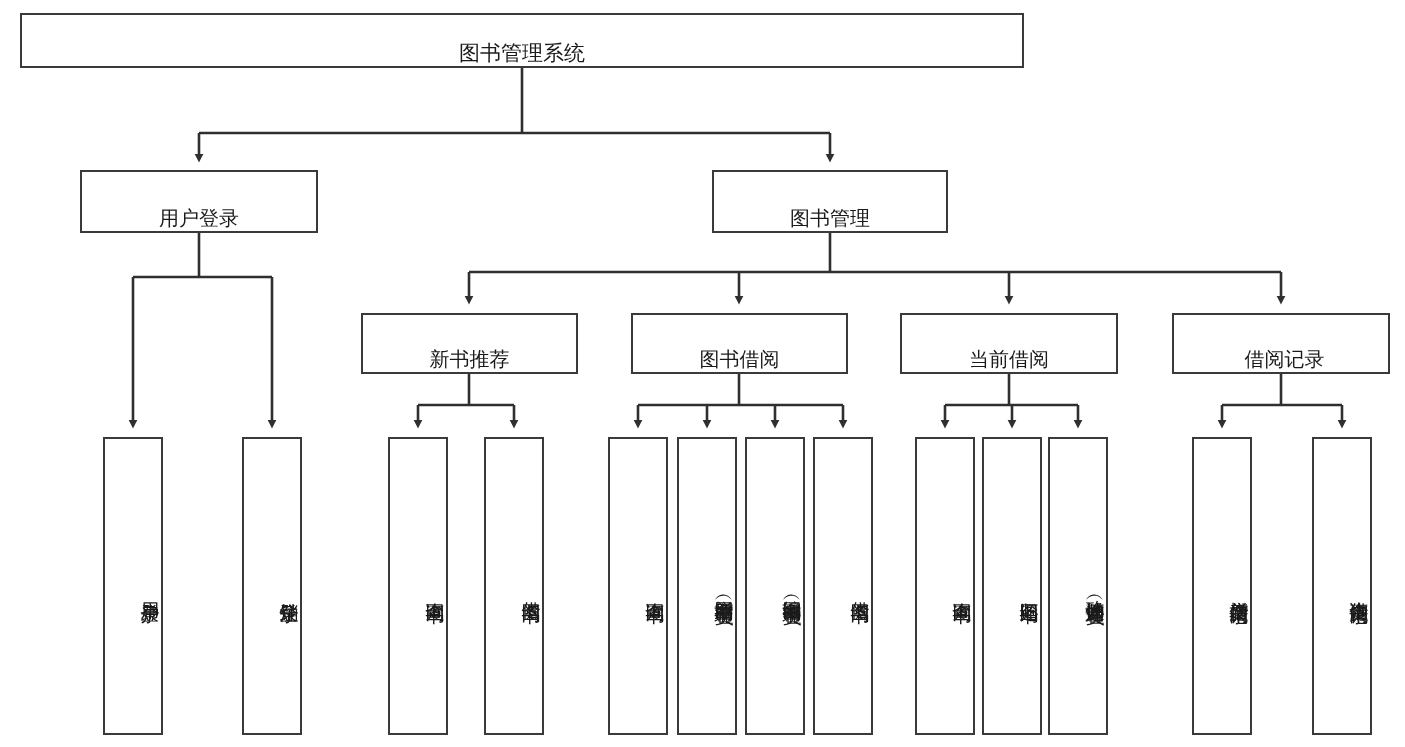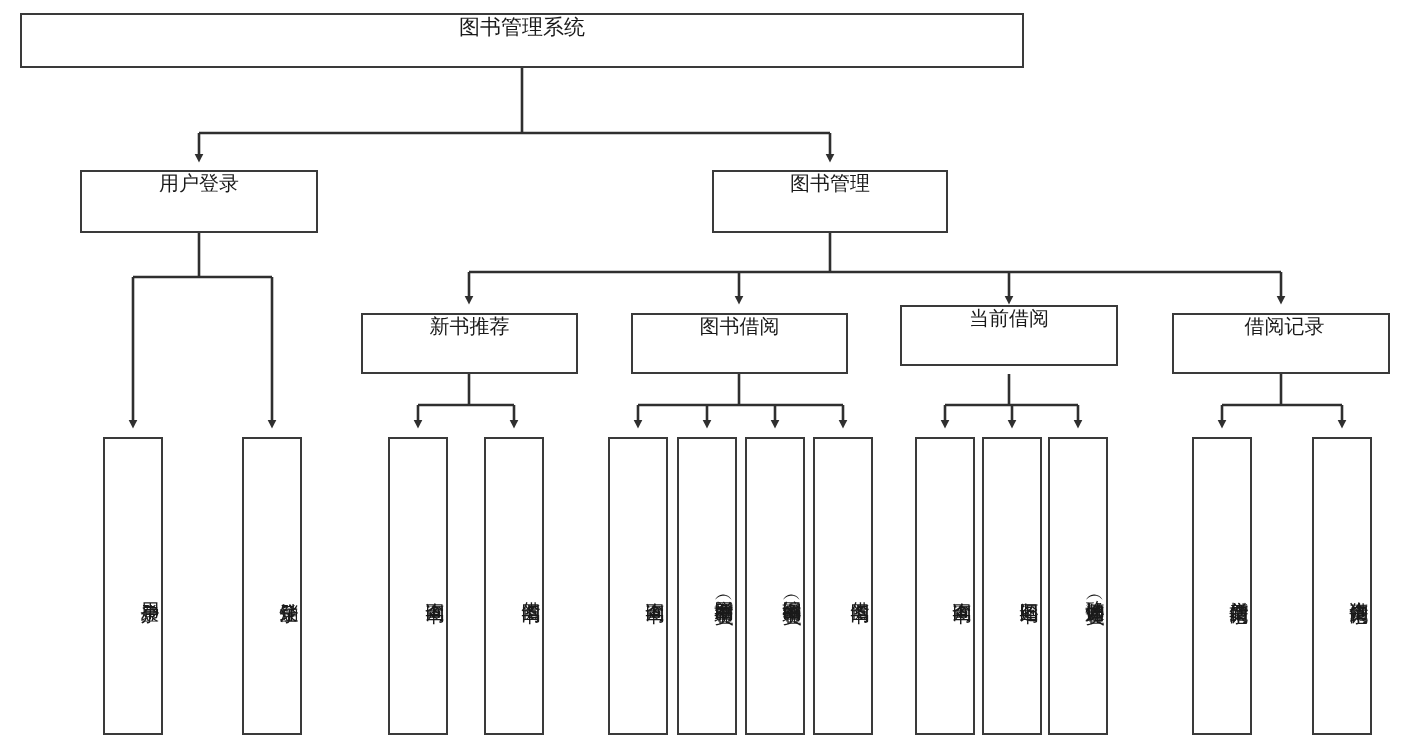--- a/index.html
+++ b/index.html
@@ -25,21 +25,21 @@
     width: 1405px;
     height: 747px;
     pointer-events: none;
   }
   .node {
     position: absolute;
     box-sizing: border-box;
     border: 2px solid #3a3a3a;
     background: #ffffff;
     display: flex;
-    align-items: flex-start;
+    align-items: flex-end;
     justify-content: center;
     color: #1a1a1a;
     line-height: 1.18;
     text-align: center;
   }
   .node.level0 { font-size: 21px; }
   .node.level1 { font-size: 20px; }
   .node.level2 { font-size: 20px; }
   .node.leaf {
     font-size: 19px;
@@ -126,21 +126,21 @@
   <div class="node level2" id="node-l2-0" style="left: 361px; top: 313px; width: 217px; height: 61px;">
     <span>新书推荐</span>
   </div>
 
   <div class="node level1" id="node-l1-1" style="left: 712px; top: 170px; width: 236px; height: 63px;">
     <span>图书管理</span>
   </div>
   <div class="node level2" id="node-l2-1" style="left: 631px; top: 313px; width: 217px; height: 61px;">
     <span>图书借阅</span>
   </div>
-  <div class="node level2" id="node-l2-2" style="left: 900px; top: 305px; width: 218px; height: 61px;">
+  <div class="node level2" id="node-l2-2" style="left: 900px; top: 313px; width: 218px; height: 61px;">
     <span>当前借阅</span>
   </div>
   <div class="node level2" id="node-l2-3" style="left: 1172px; top: 313px; width: 218px; height: 61px; padding-left: 7px;">
     <span>借阅记录</span>
   </div>
 
   <div class="node leaf" id="leaf-0" style="left: 103px; top: 437px; width: 60px; height: 298px;">
     <span>用户登录</span>
   </div>
   <div class="node leaf" id="leaf-1" style="left: 242px; top: 437px; width: 60px; height: 298px;">

